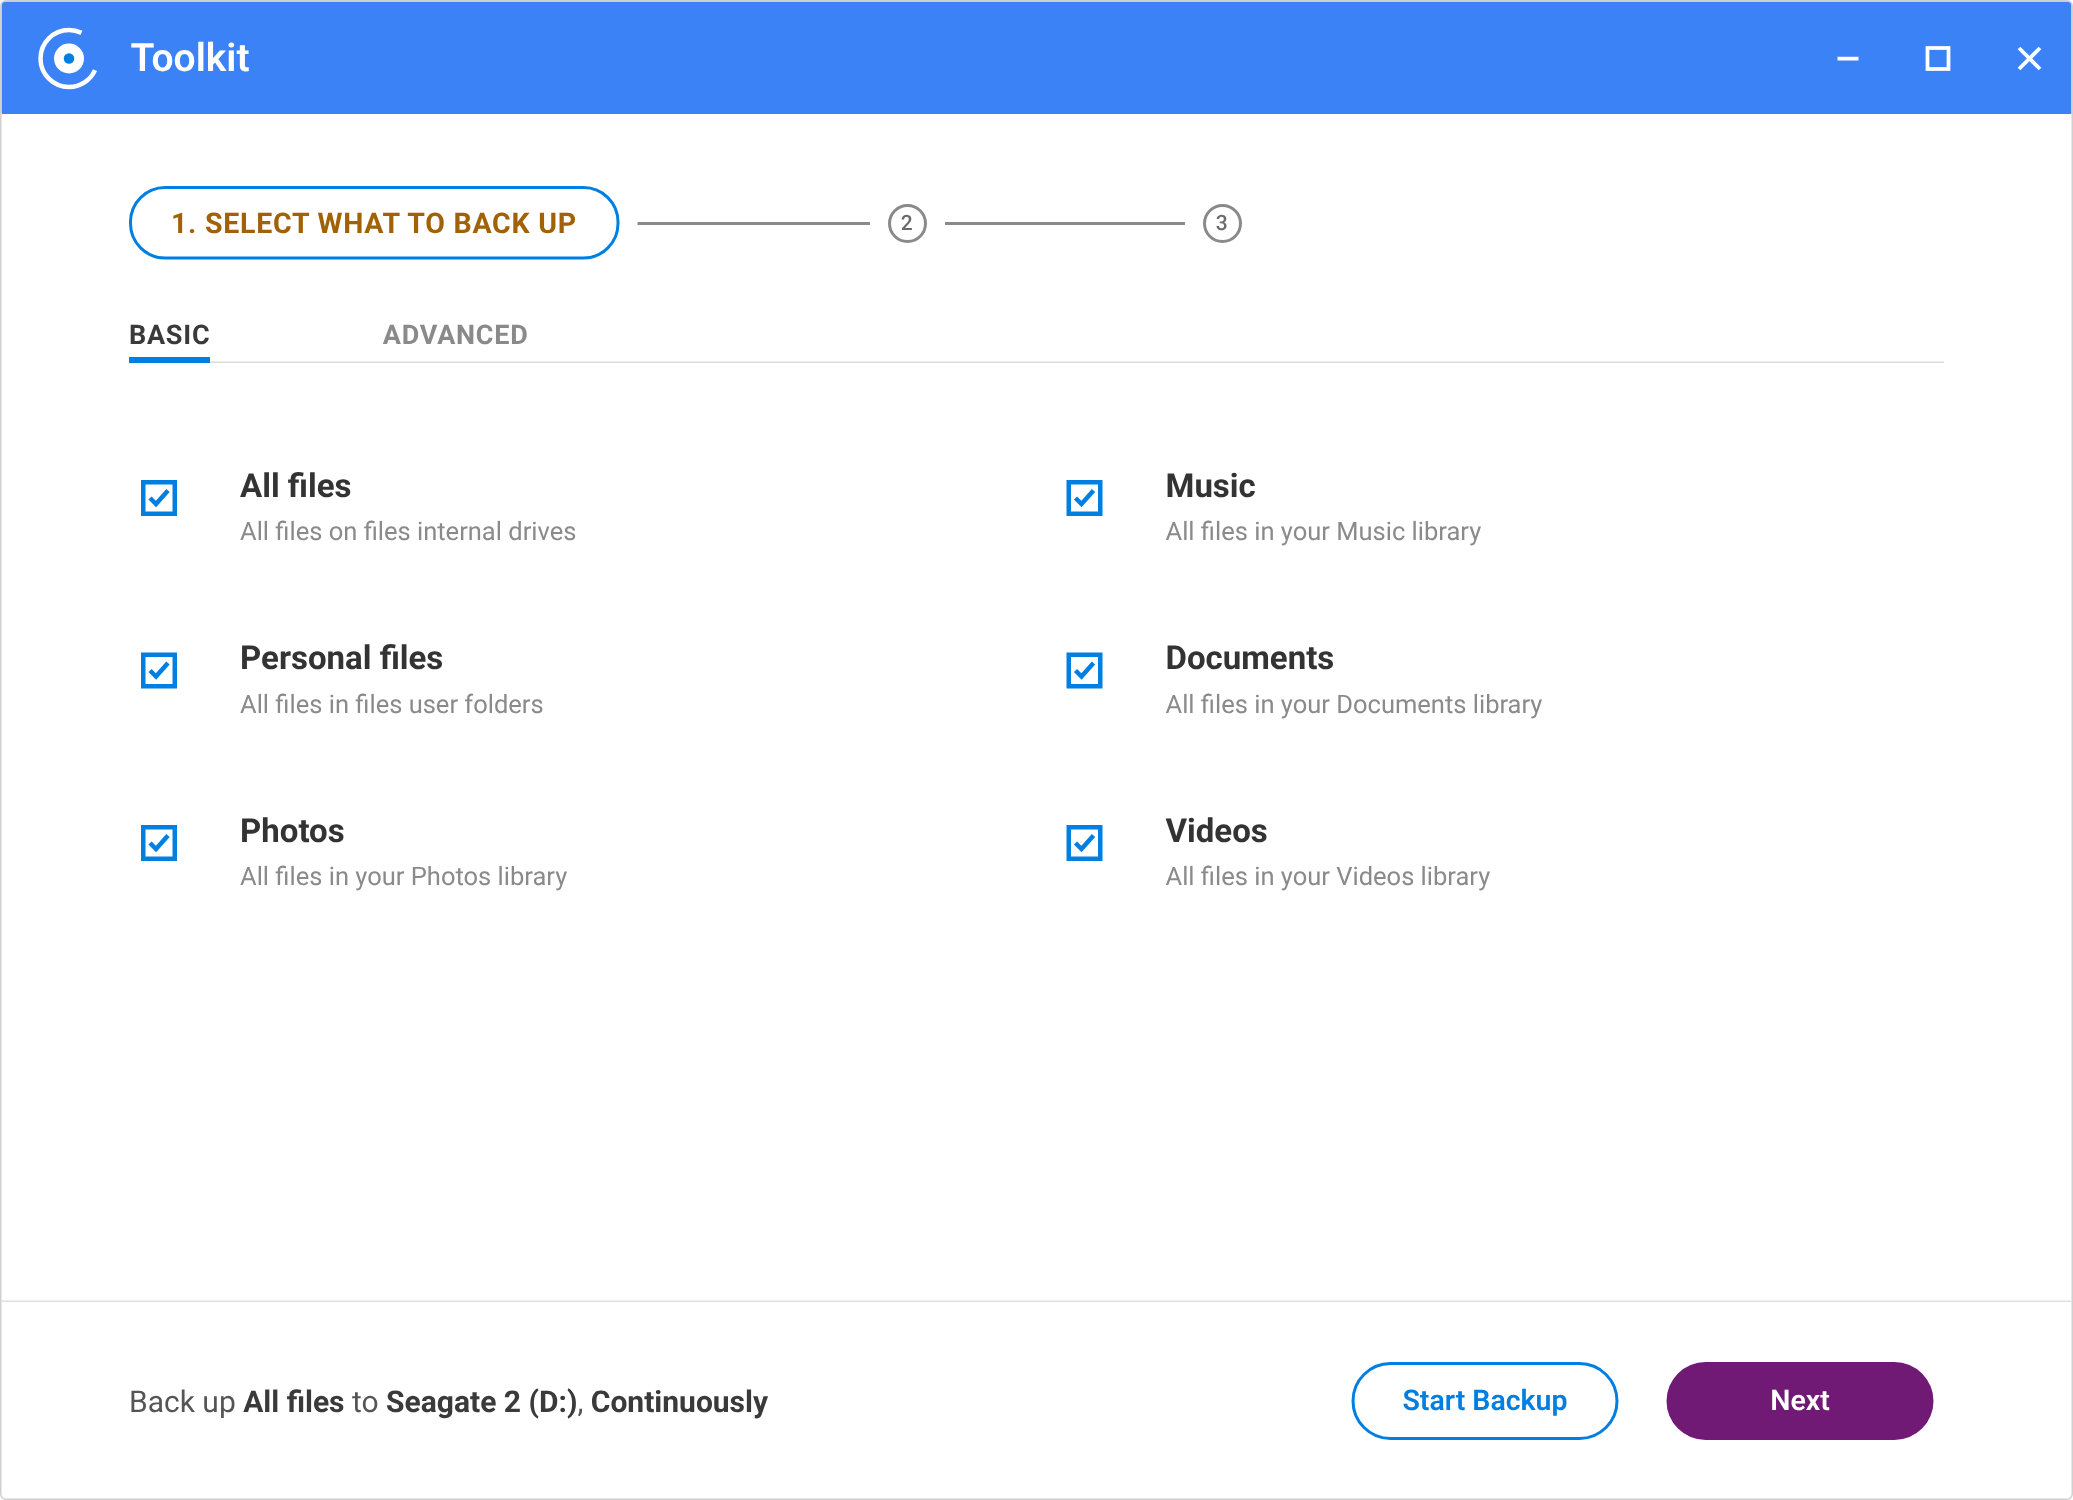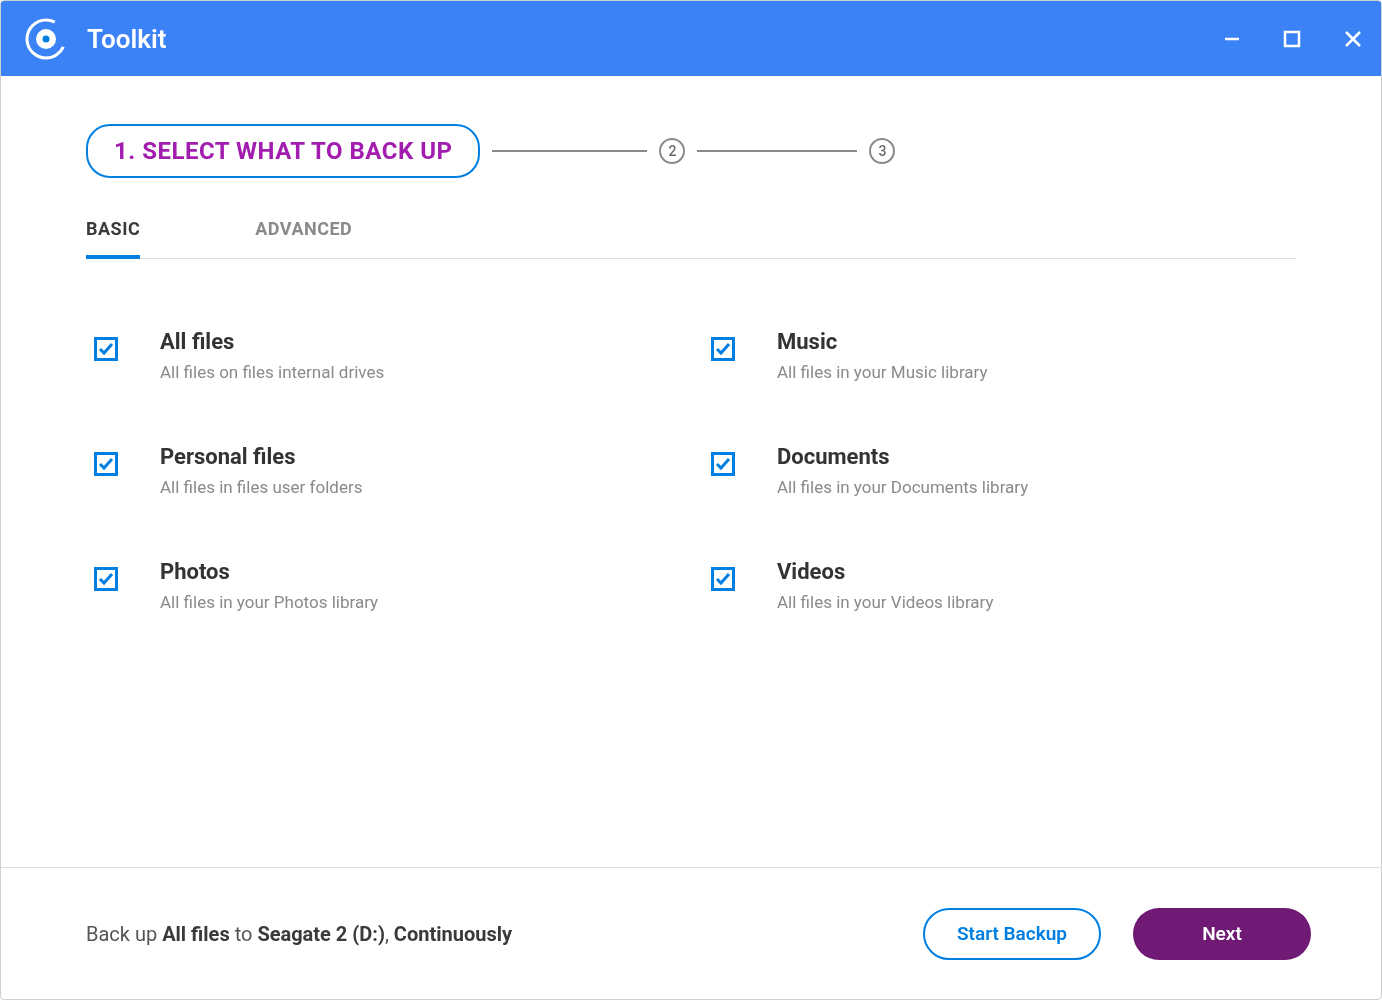--- a/index.html
+++ b/index.html
@@ -8,37 +8,37 @@
   .titlebar { height: 75px; background: #3b82f6; display: flex; align-items: center; padding: 0 18px 0 24px; }
   .titlebar-left { display: flex; align-items: center; gap: 20px; }
   .app-icon { width: 42px; height: 42px; position: relative; }
   .app-name { color: #fff; font-size: 26px; font-weight: 600; }
   .titlebar-controls { margin-left: auto; display: flex; gap: 42px; align-items: center; }
   .win-ctrl { color: #fff; cursor: pointer; display: flex; align-items: center; justify-content: center; }
 
   .content { flex: 1; display: flex; flex-direction: column; padding: 0 85px; }
 
   .stepper { display: flex; align-items: center; padding: 48px 0 40px 0; }
-  .step-pill { border: 2px solid #007fe2; color: #a21caf; font-weight: 700; font-size: 24px; letter-spacing: 0.5px; padding: 11px 26px; border-radius: 24px; }
+  .step-pill { border: 2px solid #007fe2; color: #a16207; font-weight: 700; font-size: 19px; letter-spacing: 0.5px; padding: 11px 26px; border-radius: 24px; }
   .step-line { flex: 0 0 155px; height: 2px; background: #8a8a8a; margin: 0 12px; }
   .step-line.short { flex: 0 0 160px; }
   .step-circ { width: 26px; height: 26px; border: 2px solid #8a8a8a; color: #6a6a6a; border-radius: 50%; display: flex; align-items: center; justify-content: center; font-size: 14px; font-weight: 500; }
 
   .tabs { display: flex; gap: 115px; border-bottom: 1px solid #dcdcdc; }
-  .tab { font-size: 18px; font-weight: 700; color: #8a8a8a; padding-bottom: 16px; letter-spacing: 0.5px; cursor: pointer; border-bottom: 4px solid transparent; margin-bottom: -1px; }
+  .tab { font-size: 18px; font-weight: 700; color: #8a8a8a; padding-bottom: 4px; letter-spacing: 0.5px; cursor: pointer; border-bottom: 4px solid transparent; margin-bottom: -1px; }
   .tab.active { color: #3a3a3a; border-bottom-color: #007fe2; }
 
   .options { display: grid; grid-template-columns: 1fr 1fr; column-gap: 40px; row-gap: 62px; padding: 70px 8px 0 8px; }
   .option-row { display: flex; align-items: flex-start; gap: 42px; }
   .cb { width: 24px; height: 24px; border: 3px solid #007fe2; display: flex; align-items: center; justify-content: center; cursor: pointer; margin-top: 8px; flex-shrink: 0; }
   .opt-text { display: flex; flex-direction: column; gap: 8px; }
   .opt-title { font-size: 22px; font-weight: 700; color: #333; }
   .opt-desc { font-size: 17px; color: #8a8a8a; }
 
-  .footer { border-top: 1px solid #e0e0e0; height: 132px; display: flex; align-items: center; padding: 0 70px 0 85px; }
+  .footer { border-top: 1px solid #e0e0e0; height: 132px; display: flex; align-items: center; padding: 0 92px 0 85px; }
   .summary { font-size: 20px; color: #555; }
   .summary .bold { font-weight: 700; color: #3a3a3a; }
   .footer-buttons { margin-left: auto; display: flex; gap: 32px; }
   .btn { width: 178px; height: 52px; border-radius: 26px; font-size: 19px; font-weight: 600; display: flex; align-items: center; justify-content: center; cursor: pointer; }
   .btn-outline { border: 2px solid #007fe2; color: #007fe2; background: #fff; }
   .btn-primary { background: #701a75; color: #fff; border: none; }
 </style>
 </head>
 <body>
 

